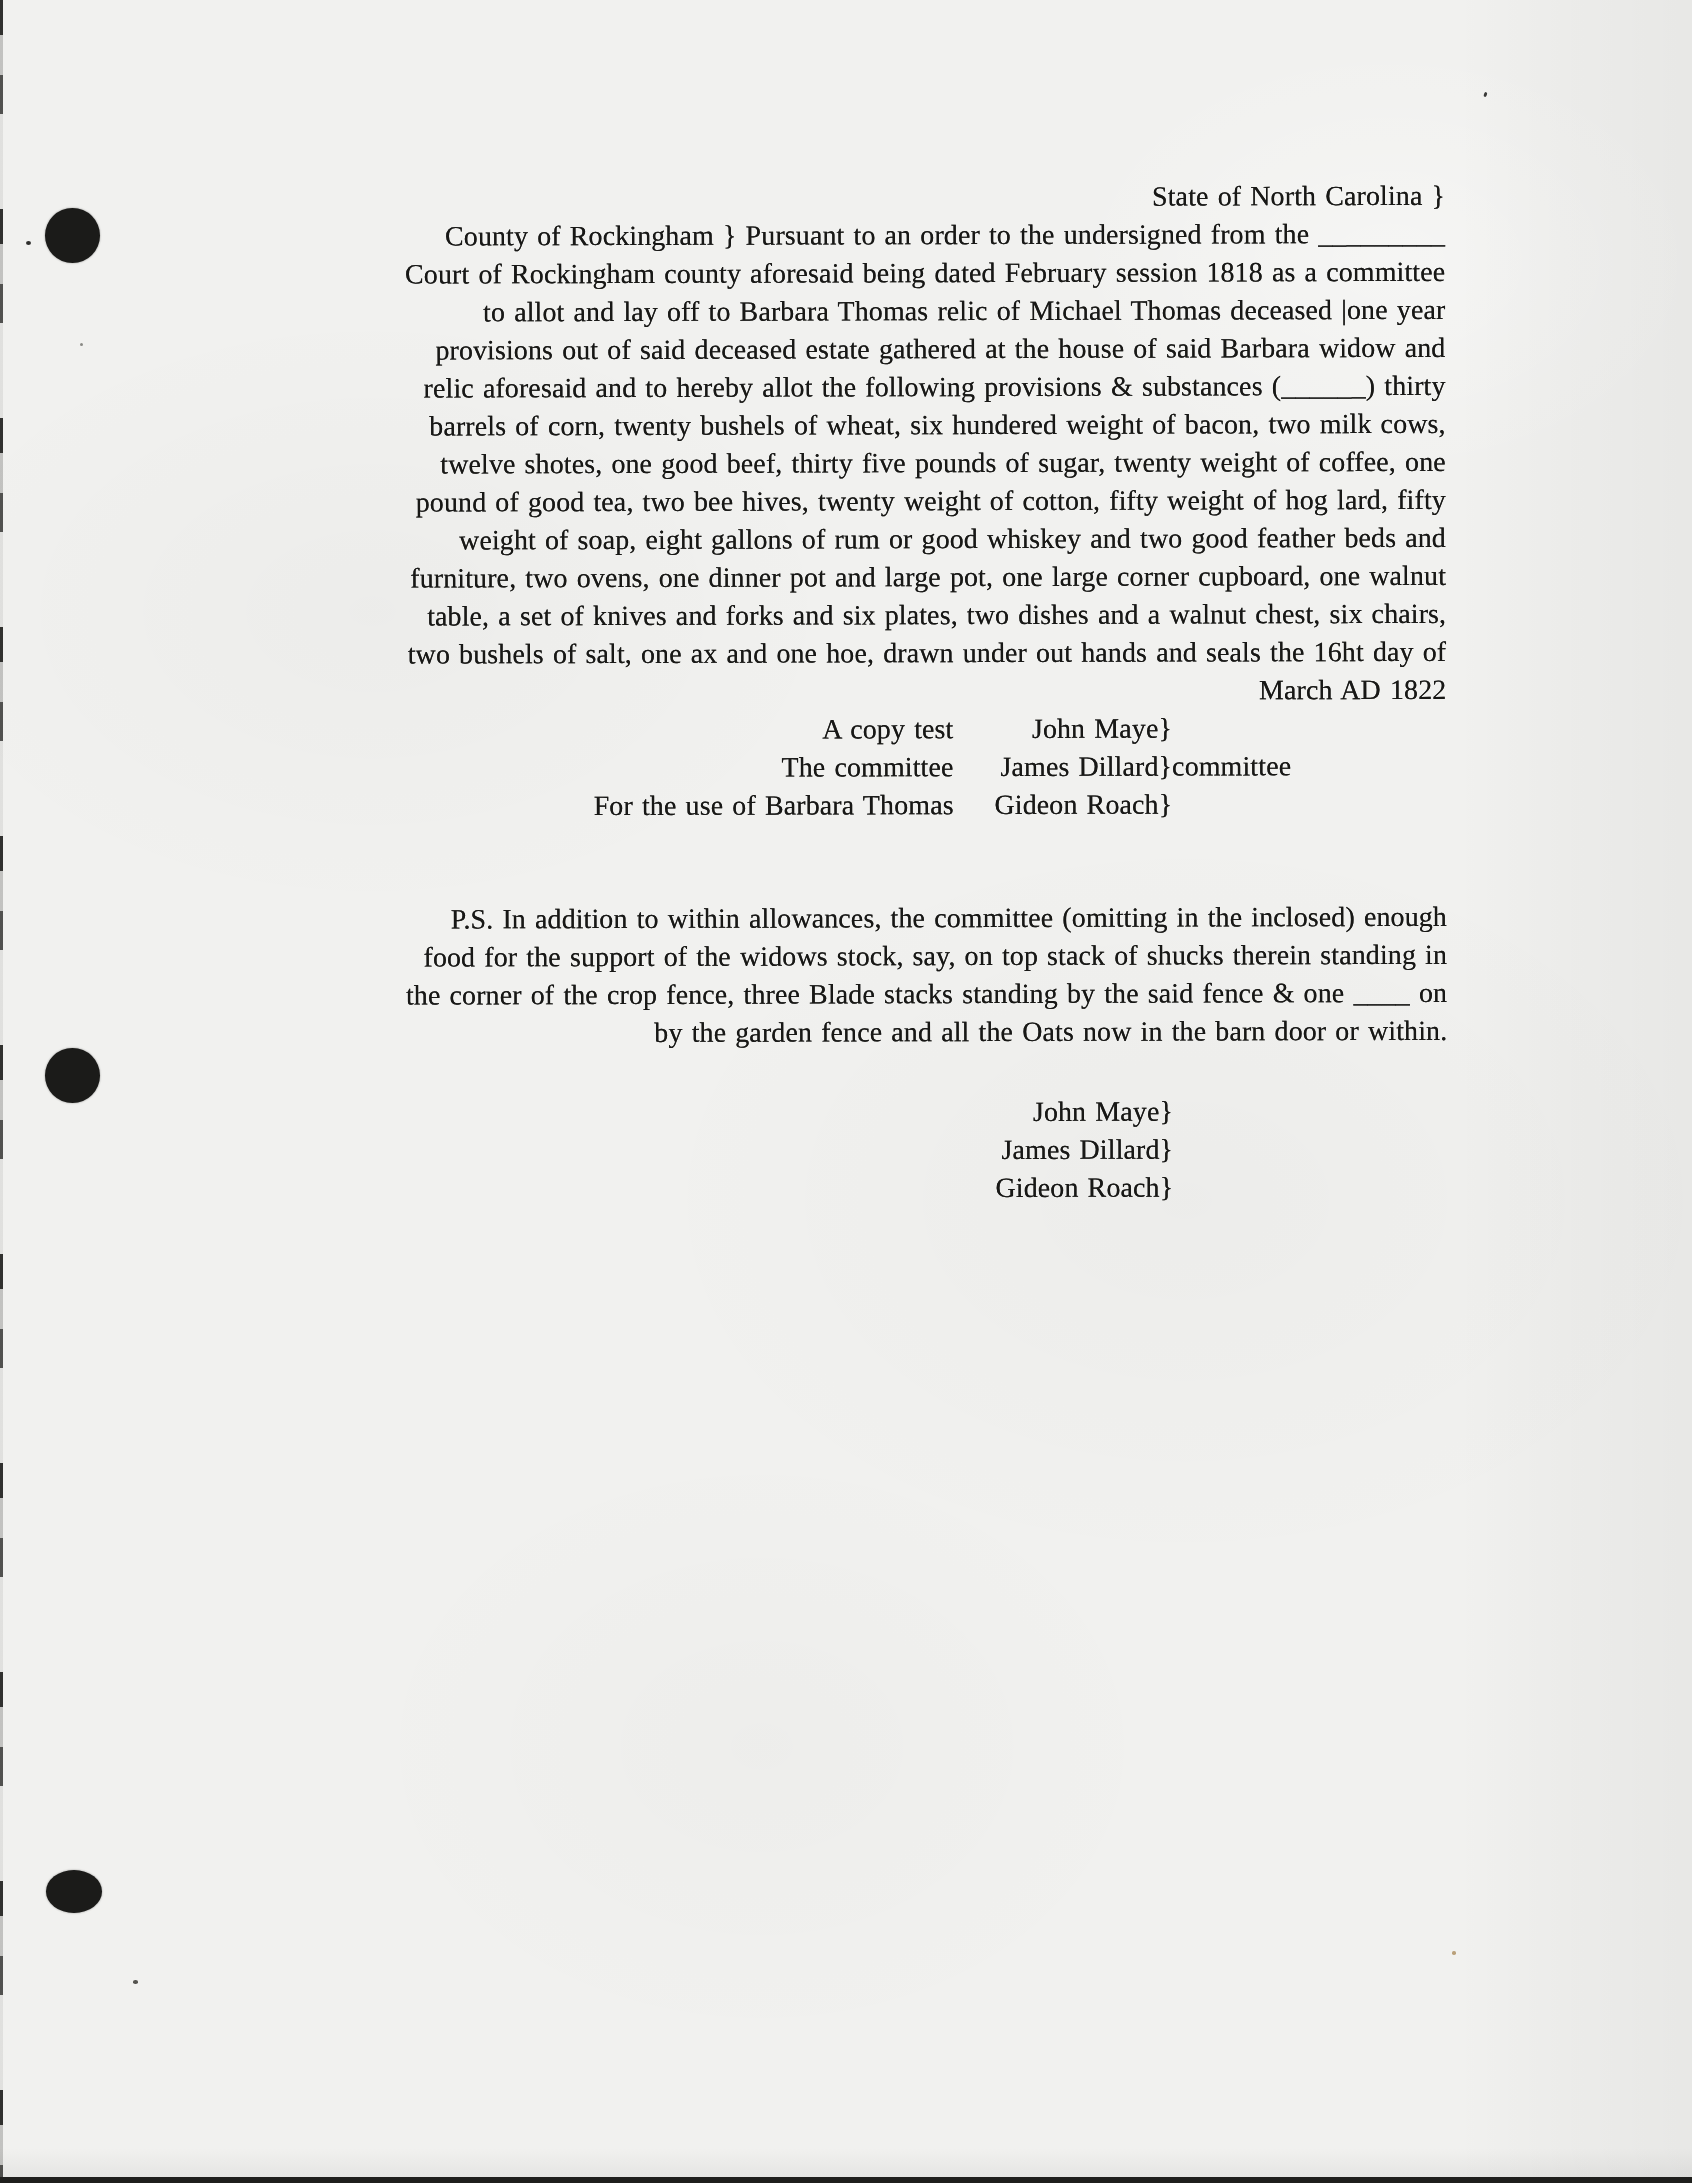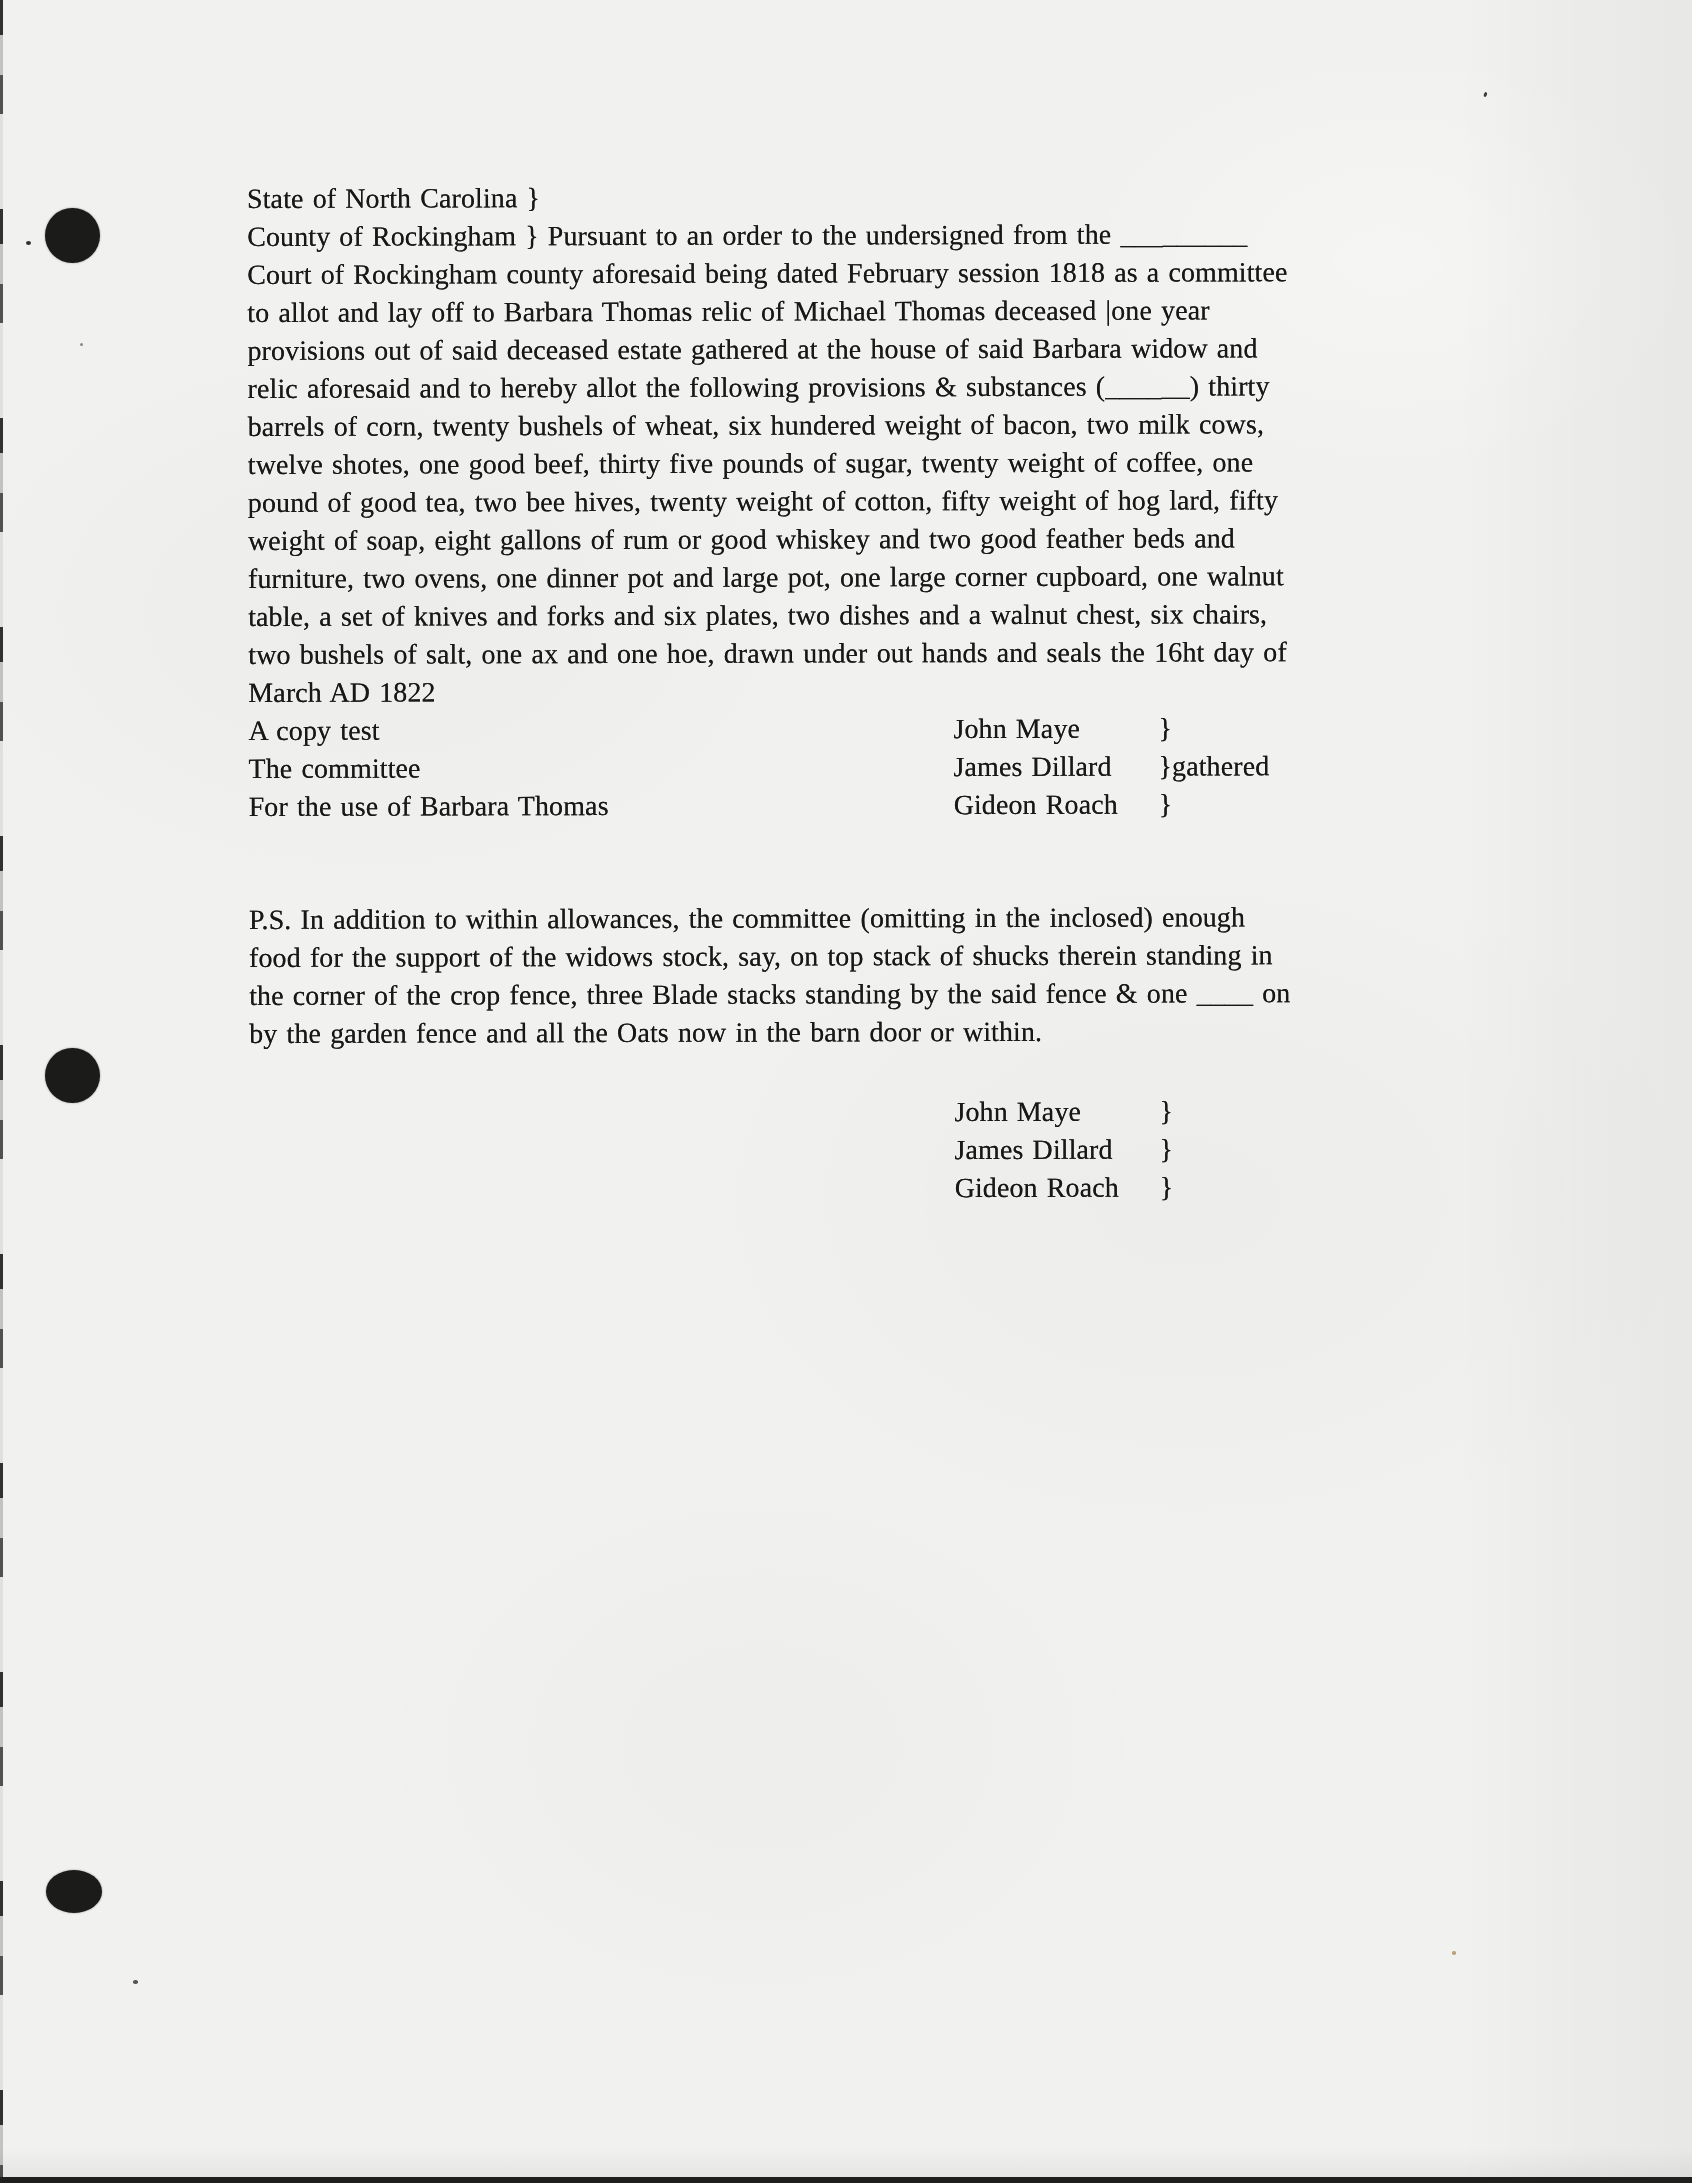--- a/index.html
+++ b/index.html
@@ -11,20 +11,21 @@
     height: 2183px;
     background: #e8e8e6;
     font-family: "Liberation Serif", "DejaVu Serif", serif;
   }
   .page {
     position: relative;
     width: 1693px;
     height: 2183px;
     background: #f1f1ef;
     overflow: hidden;
+    text-align: right;
   }
   .texture-overlay {
     position: absolute;
     inset: 0;
     pointer-events: none;
     background:
       linear-gradient(to right, rgba(0,0,0,0) 86%, rgba(0,0,0,0.022) 93%, rgba(0,0,0,0.04) 100%),
       linear-gradient(to top, rgba(40,40,38,0.07) 0px, rgba(40,40,38,0) 35px),
       radial-gradient(695px 447px at 22% 28%, rgba(0,0,0,0.018), rgba(0,0,0,0) 70%),
       radial-gradient(795px 546px at 70% 55%, rgba(0,0,0,0.02), rgba(0,0,0,0) 70%),
@@ -136,21 +137,21 @@
     <div class="att-row">
       <span class="att-left">A copy test</span>
       <span class="att-name">John Maye</span>
       <span class="att-brace">}</span>
       <span class="att-suffix"></span>
     </div>
     <div class="att-row">
       <span class="att-left">The committee</span>
       <span class="att-name">James Dillard</span>
       <span class="att-brace">}</span>
-      <span class="att-suffix">gathered</span>
+      <span class="att-suffix">committee</span>
     </div>
     <div class="att-row">
       <span class="att-left">For the use of Barbara Thomas</span>
       <span class="att-name">Gideon Roach</span>
       <span class="att-brace">}</span>
       <span class="att-suffix"></span>
     </div>
 
     <div class="ps-block">
       <div class="line">P.S. In addition to within allowances, the committee (omitting in the inclosed) enough</div>

